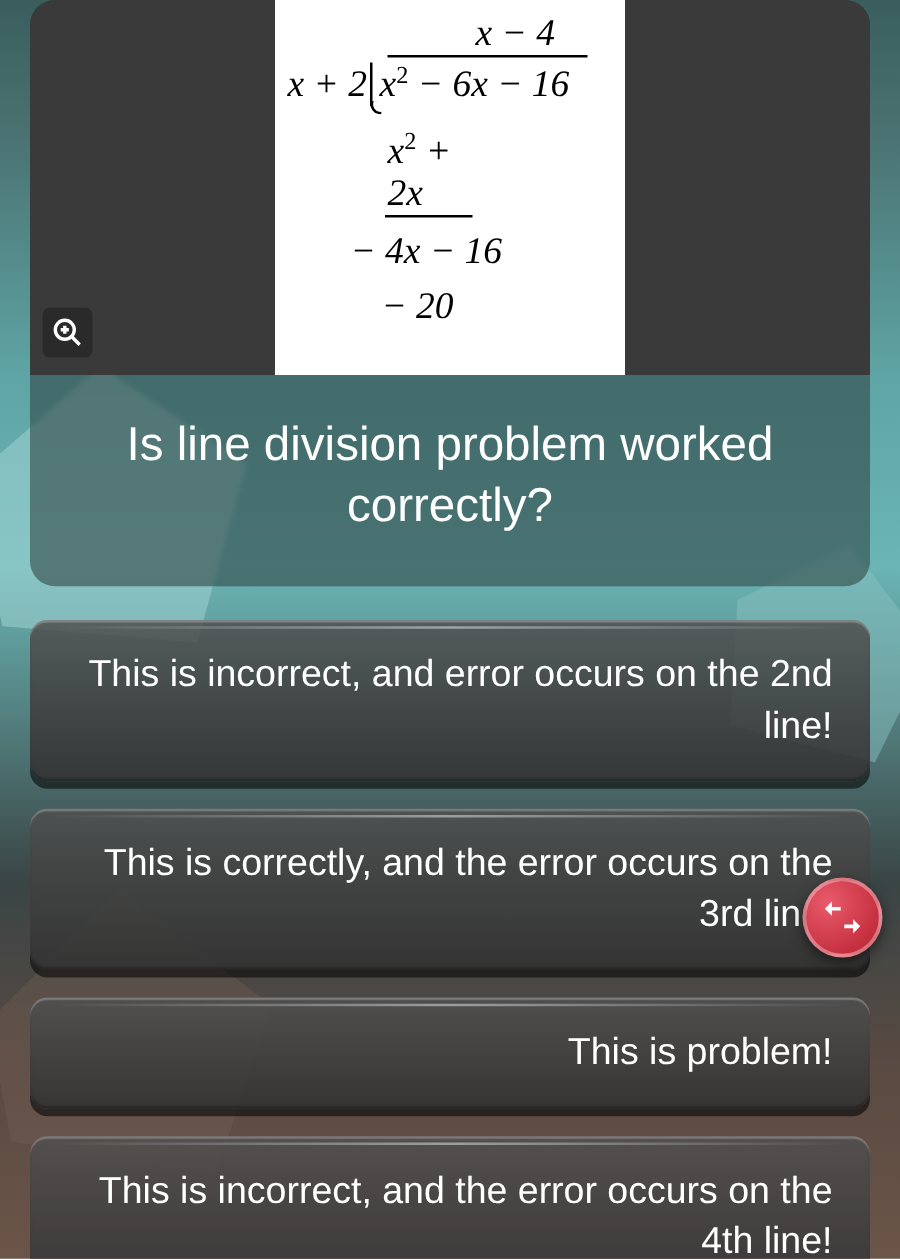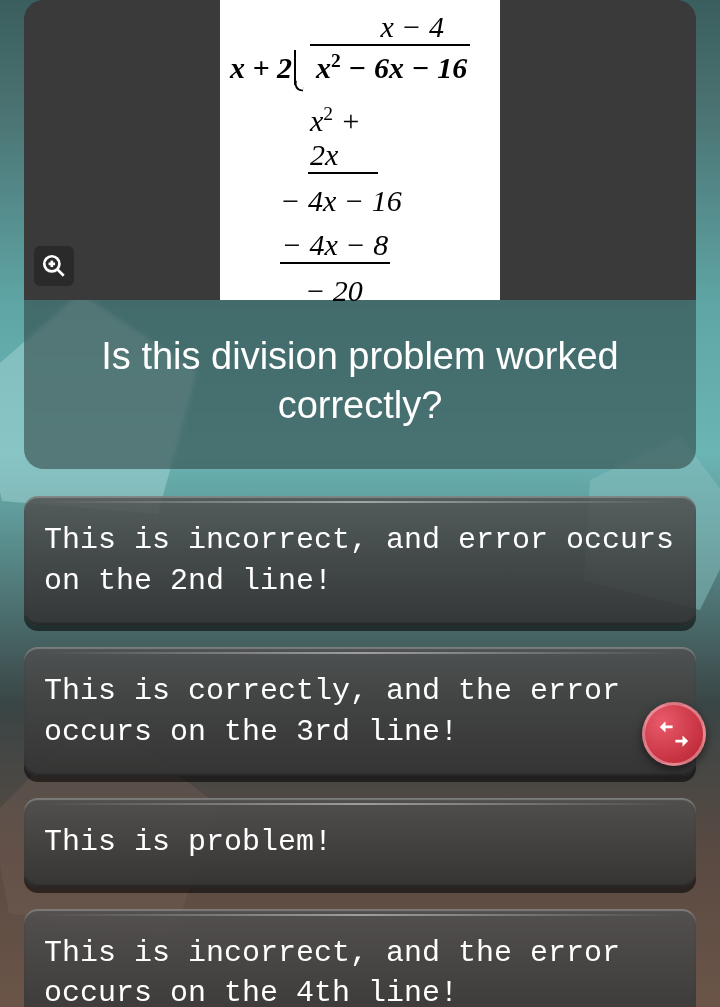--- a/index.html
+++ b/index.html
@@ -59,28 +59,27 @@
     text-align: right;
     padding-right: 26px;
     border-bottom: 2.5px solid #000;
     margin-left: 80px;
     margin-right: 20px;
   }
   .divisor-row {
     display: flex;
     align-items: flex-end;
     margin-top: 4px;
-    font-weight: bold;
   }
   .divisor {
     padding-right: 2px;
   }
   .dividend {
     border-left: 2.5px solid #000;
-    padding-left: 20px;
+    padding-left: 6px;
     border-top-left-radius: 0px;
     position: relative;
   }
   .dividend::before {
     content: "";
     position: absolute;
     left: -2px;
     bottom: -6px;
     width: 8px;
     height: 8px;
@@ -139,24 +138,24 @@
     display: flex;
     flex-direction: column;
     gap: 22px;
   }
   .answer-btn {
     background: linear-gradient(180deg, rgba(80,80,80,0.85) 0%, rgba(50,50,50,0.9) 100%);
     border: none;
     border-radius: 14px;
     color: #fff;
     font-size: 30px;
-    padding: 24px 20px;
-    text-align: left;
+    padding: 24px 30px;
+    text-align: right;
     cursor: pointer;
-    font-family: Liberation Mono, monospace;
+    font-family: Liberation Sans, sans-serif;
     line-height: 1.35;
     box-shadow: 0 6px 0 rgba(0,0,0,0.55), inset 0 2px 1px rgba(255,255,255,0.25), inset 0 -2px 2px rgba(0,0,0,0.3);
     position: relative;
   }
   .answer-btn::before {
     content: "";
     position: absolute;
     top: 5px;
     left: 18px;
     right: 18px;
@@ -198,33 +197,32 @@
 <div class="card">
   <div class="problem-area">
     <div class="problem-white">
       <div class="quot"><span style="font-style:italic">x</span> − 4</div>
       <div class="divisor-row">
         <span class="divisor"><span style="font-style:italic">x</span> + 2</span>
         <span class="dividend"><span style="font-style:italic">x</span><sup>2</sup> − 6<span style="font-style:italic">x</span> − 16</span>
       </div>
       <div class="step-line" style="text-align:left;padding-left:78px;margin-top:18px"><span class="under1"><span style="font-style:italic">x</span><sup>2</sup> + 2<span style="font-style:italic">x</span></span></div>
       <div class="step-line line3">− 4<span style="font-style:italic">x</span> − 16</div>
-      <div class="step-line" style="padding-right:50px"><span class="under2">− 4<span style="font-style:italic">x</span> − 8</span></div>
       <div class="step-line line5">− 20</div>
     </div>
     <div class="zoom-btn">
       <svg width="26" height="26" viewBox="0 0 24 24" fill="none" stroke="#fff" stroke-width="2.5">
         <circle cx="10" cy="10" r="7"></circle>
         <line x1="15" y1="15" x2="21" y2="21"></line>
         <line x1="10" y1="7" x2="10" y2="13"></line>
         <line x1="7" y1="10" x2="13" y2="10"></line>
       </svg>
     </div>
   </div>
-  <div class="question-text">Is this division problem worked correctly?</div>
+  <div class="question-text">Is line division problem worked correctly?</div>
 </div>
 
 <div class="answers">
   <button class="answer-btn">This is incorrect, and error occurs on the 2nd line!</button>
   <button class="answer-btn">This is correctly, and the error occurs on the 3rd line!</button>
   <button class="answer-btn">This is problem!</button>
   <button class="answer-btn">This is incorrect, and the error occurs on the 4th line!</button>
 </div>
 
 <div class="fab">

